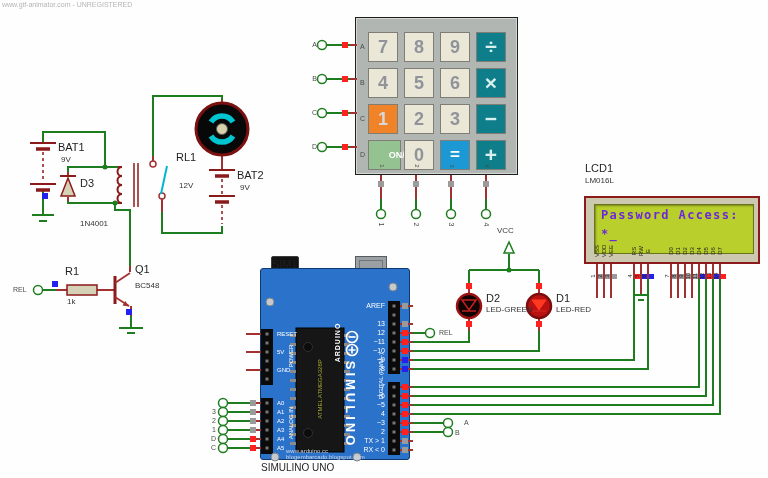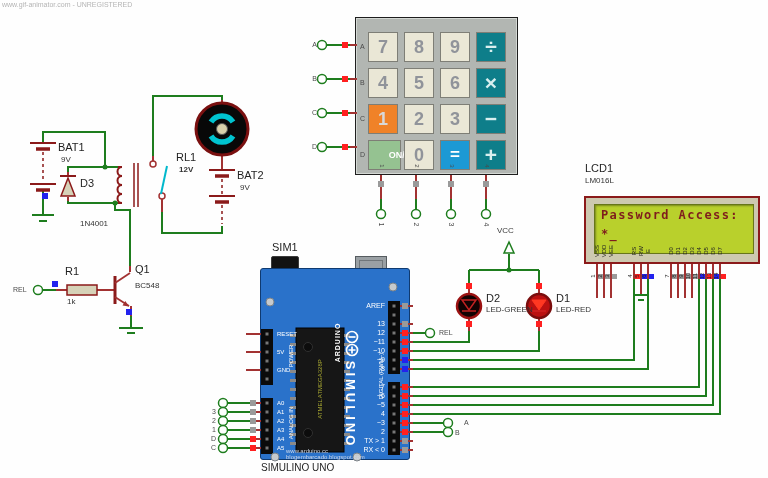--- a/index.html
+++ b/index.html
@@ -34,21 +34,21 @@
         border:1px solid #3c3c3c;border-radius:2px;box-sizing:border-box;}
   #usb{position:absolute;left:355px;top:256px;width:32px;height:36px;background:#9aa0a4;
        border:1px solid #565c60;box-sizing:border-box;}
   #usb .inner{position:absolute;left:3px;top:3px;right:3px;bottom:3px;border:1px solid #70767a;}
   
   #lcd{position:absolute;left:584px;top:196px;width:176px;height:68px;background:#cdc9b0;
        border:2px solid #8b1a1a;box-sizing:border-box;}
   #lcdscreen{position:absolute;left:8px;top:6px;width:158px;height:48px;background:#b9d02c;
        border:1px solid #67761a;box-shadow:inset 1px 1px 2px rgba(0,0,0,.35);}
   .lcdtxt{position:absolute;font:bold 12px "DejaVu Sans Mono",monospace;letter-spacing:1.4px;
-       color:#7f1d1d;line-height:1;}
+       color:#6d28d9;line-height:1;}
 </style>
 </head>
 <body>
 
 <div id="stage">
 
   <div class="lbl wm" style="left:2px;top:1px;">www.gif-animator.com - UNREGISTERED</div>
 
   <div id="jack"></div>
   <div id="usb">
@@ -436,40 +436,40 @@
       <circle cx="275" cy="457" r="4"></circle>
         <circle cx="357" cy="457" r="4"></circle>
     </g>
   </svg>
 
   <div class="lbl ref" style="left:58px;top:142px;">BAT1</div>
   <div class="lbl val" style="left:61px;top:156px;">9V</div>
   <div class="lbl ref" style="left:80px;top:178px;">D3</div>
   <div class="lbl val" style="left:80px;top:192px;margin-top:28px;">1N4001</div>
   <div class="lbl ref" style="left:176px;top:152px;text-align:center;">RL1</div>
-  <div class="lbl val" style="left:179px;top:166px;font-weight:bold;">12V</div>
+  <div class="lbl val" style="left:179px;top:182px;">12V</div>
   <div class="lbl ref" style="left:237px;top:170px;">BAT2</div>
   <div class="lbl val" style="left:240px;top:184px;">9V</div>
 
   <div class="lbl term" style="left:13px;top:286px;">REL</div>
   <div class="lbl ref" style="left:65px;top:266px;">R1</div>
   <div class="lbl val" style="left:67px;top:298px;">1k</div>
   <div class="lbl ref" style="left:135px;top:264px;">Q1</div>
   <div class="lbl val" style="left:135px;top:282px;">BC548</div>
 
   <div class="lbl term rgt" style="left:303px;top:41px;width:14px;">A</div>
   <div class="lbl term rgt" style="left:303px;top:75px;width:14px;">B</div>
   <div class="lbl term rgt" style="left:303px;top:109px;width:14px;">C</div>
   <div class="lbl term rgt" style="left:303px;top:143px;width:14px;">D</div>
   <div class="lbl term ctr rotp" style="left:374px;top:221px;width:14px;">1</div>
   <div class="lbl term ctr rotp" style="left:409px;top:221px;width:14px;">2</div>
   <div class="lbl term ctr rotp" style="left:444px;top:221px;width:14px;">3</div>
   <div class="lbl term ctr rotp" style="left:479px;top:221px;width:14px;">4</div>
 
-  <div class="lbl ref" style="left:272px;top:242px;text-align:center;">SIM1</div>
+  <div class="lbl ref" style="left:272px;top:259px;text-align:center;">SIM1</div>
   <div class="lbl" style="left:261px;top:463px;font-size:10px;">SIMULINO UNO</div>
   <div class="lbl wht rgt" style="left:355px;top:302px;width:30px;">AREF</div>
   <div class="lbl wht rgt" style="left:355px;top:320px;width:30px;">13</div>
   <div class="lbl wht rgt" style="left:355px;top:329px;width:30px;">12</div>
   <div class="lbl wht rgt" style="left:355px;top:338px;width:30px;">~11</div>
   <div class="lbl wht rgt" style="left:355px;top:347px;width:30px;">~10</div>
   <div class="lbl wht rgt" style="left:355px;top:356px;width:30px;">~9</div>
   <div class="lbl wht rgt" style="left:355px;top:365px;width:30px;">8</div>
   <div class="lbl wht rgt" style="left:355px;top:383px;width:30px;">7</div>
   <div class="lbl wht rgt" style="left:355px;top:392px;width:30px;">~6</div>

